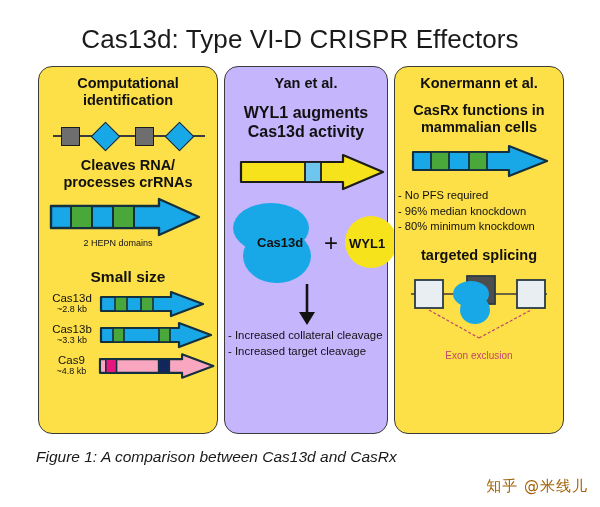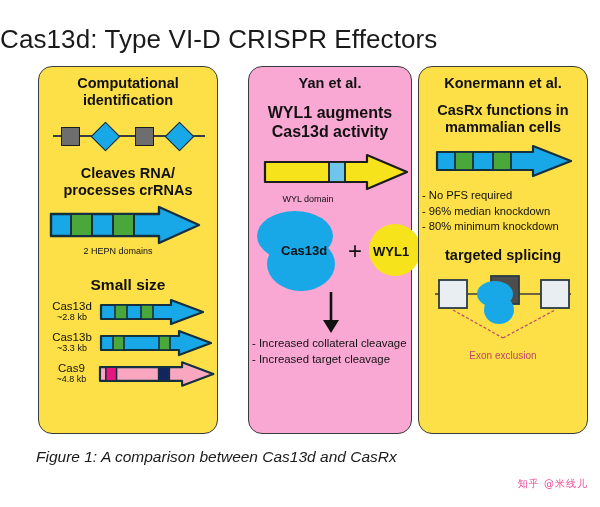--- a/index.html
+++ b/index.html
@@ -5,38 +5,39 @@
   html,body{margin:0;padding:0;}
   body{
     width:600px;height:507px;
     background:#ffffff;
     font-family:"Liberation Sans", sans-serif;
     position:relative;
     overflow:hidden;
   }
   .figure-title{
     position:absolute;top:24px;left:0;width:600px;
+    text-align:center;
     font-size:26px;
     color:#1a1a1a;
     letter-spacing:0.1px;
   }
   .panels{
     position:absolute;top:66px;left:38px;
     width:524px;height:368px;
     display:flex;
     gap:6px;
   }
   .panel{
     border:1.6px solid #3b3b3b;
     border-radius:14px;
     box-sizing:border-box;
     position:relative;
   }
   .panel-blue{background:#fde047;}
-  .panel-white{background:#f9a8d4;margin-left:24px;}
+  .panel-white{background:#c4b5fd;}
   .p1{width:180px;}
   .p2{width:178px;}
   .p3{width:172px;}
 
   .panel-header{
     text-align:center;
     font-weight:bold;
     font-size:14.5px;
     color:#111;
     line-height:1.18;
@@ -87,21 +88,21 @@
 
   .down-arrow{position:relative;height:40px;}
 
   .caption{
     position:absolute;left:36px;top:448px;
     font-size:15.5px;font-style:italic;color:#1a1a1a;
     font-family:"Liberation Sans", sans-serif;
   }
   .watermark{
     position:absolute;right:12px;top:477px;
-    font-size:10px;color:#ec4899;
+    font-size:15px;color:#a16207;
     font-family:"DejaVu Sans", sans-serif;
     letter-spacing:1px;
     white-space:nowrap;
   }
   .exon-label{
     text-align:center;font-size:10px;color:#c0456a;margin-top:2px;
   }
   .size-row{
     display:flex;align-items:center;margin-top:3px;padding-left:6px;
   }
@@ -125,21 +126,21 @@
     </div>
 
     <div class="chain">
       <div class="line"></div>
       <div class="sq" style="left:22px"></div>
       <div class="dia" style="left:56px"></div>
       <div class="sq" style="left:96px"></div>
       <div class="dia" style="left:130px"></div>
     </div>
 
-    <div class="section-title" style="margin-top:12px">
+    <div class="section-title" style="margin-top:4px">
       <div>Cleaves RNA/</div>
       <div>processes crRNAs</div>
     </div>
 
     <div style="margin-top:6px;padding-left:10px">
       <svg width="152" height="40" viewBox="0 0 152 40">
         <path d="M2 9 H110 V2 L150 20 L110 38 V31 H2 Z" fill="#18a8e8" stroke="#14303f" stroke-width="2.4" stroke-linejoin="round"></path>
         <rect x="22" y="9" width="21" height="22" fill="#4aa83a" stroke="#14303f" stroke-width="2"></rect>
         <rect x="64" y="9" width="21" height="22" fill="#4aa83a" stroke="#14303f" stroke-width="2"></rect>
       </svg>
@@ -193,21 +194,20 @@
       <div>WYL1 augments</div>
       <div>Cas13d activity</div>
     </div>
 
     <div style="margin-top:10px;padding-left:14px">
       <svg width="148" height="40" viewBox="0 0 148 40">
         <path d="M2 10 H104 V3 L144 20 L104 37 V30 H2 Z" fill="#f7e31c" stroke="#1c1c1c" stroke-width="2.2" stroke-linejoin="round"></path>
         <rect x="66" y="10" width="16" height="20" fill="#6ec6ef" stroke="#1c1c1c" stroke-width="1.8"></rect>
       </svg>
     </div>
-    <div class="small-label" style="margin-top:-2px;padding-right:44px">WYL domain</div>
 
     <div class="blobrow">
       <svg width="174" height="84" viewBox="0 0 174 84" style="position:absolute;left:2px;top:0">
         <ellipse cx="44" cy="26" rx="38" ry="25" fill="#18a8e8"></ellipse>
         <ellipse cx="50" cy="54" rx="34" ry="27" fill="#18a8e8"></ellipse>
         <circle cx="144" cy="40" r="26" fill="#f7e31c"></circle>
       </svg>
       <div class="lbl-in-shape" style="left:32px;top:33px">Cas13d</div>
       <div class="plus" style="left:99px;top:27px">+</div>
       <div class="lbl-in-shape" style="left:124px;top:34px">WYL1</div>

